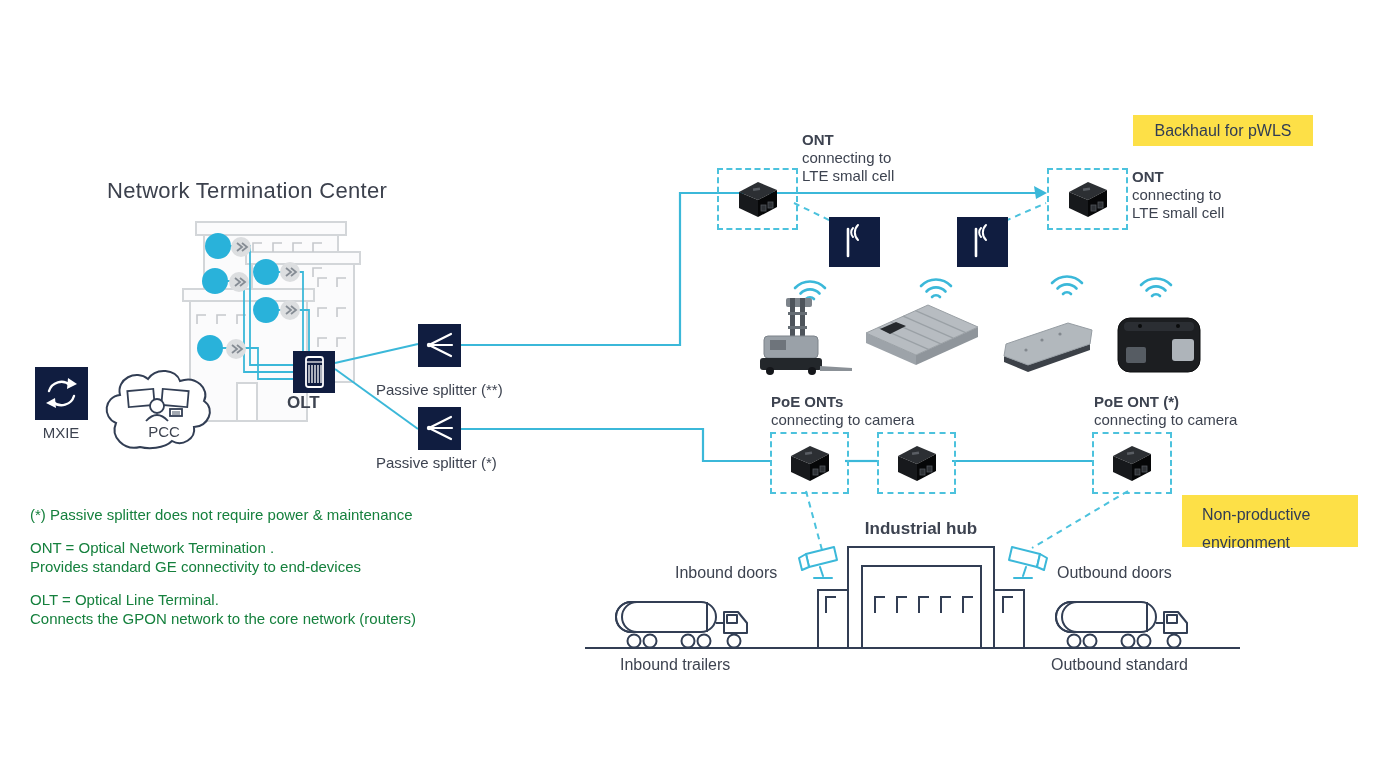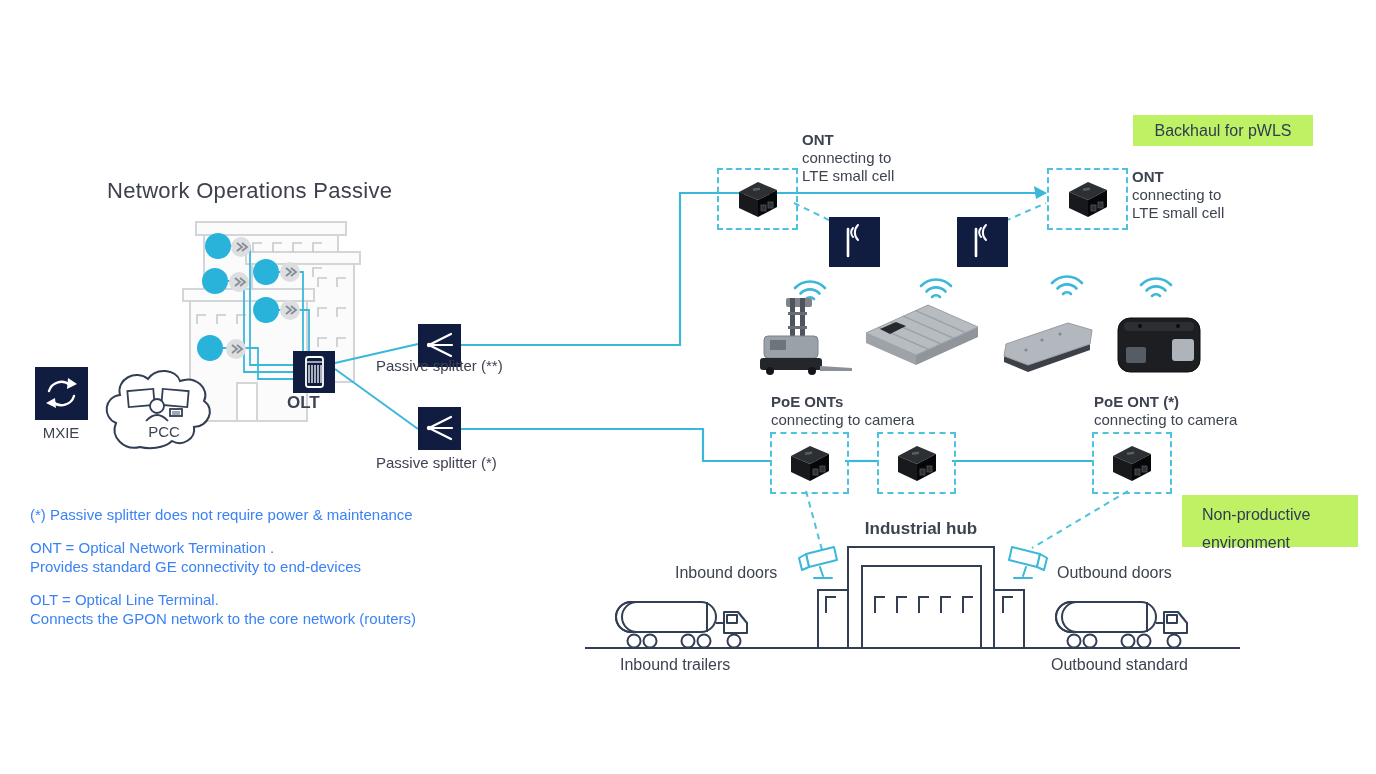--- a/index.html
+++ b/index.html
@@ -6,26 +6,26 @@
   #stage{position:relative;width:1376px;height:774px;background:#ffffff;overflow:hidden;
          font-family:"Liberation Sans",sans-serif;color:#3d4350;}
   .abs{position:absolute;}
   .lbl{position:absolute;font-size:15px;line-height:18px;color:#3d4350;white-space:nowrap;}
   .lbl16{position:absolute;font-size:16px;color:#3d4350;white-space:nowrap;}
   .bold{font-weight:bold;}
   .title{position:absolute;font-size:22px;color:#3c414d;letter-spacing:0.3px;}
   .navy-box{position:absolute;background:#101d40;display:flex;align-items:center;justify-content:center;}
   .dashed-box{position:absolute;border:2px dashed #4cc2dd;background:transparent;
               display:flex;align-items:center;justify-content:center;}
-  .badge{position:absolute;background:#bef264;color:#303c54;font-size:16px;}
+  .badge{position:absolute;background:#fde047;color:#303c54;font-size:16px;}
   .badge.center{display:flex;align-items:center;justify-content:center;}
   .block{position:absolute;}
   .block .t{font-size:15px;line-height:18px;font-weight:bold;}
   .block .s{font-size:15px;line-height:18px;}
-  .foot{position:absolute;left:30px;top:505px;width:480px;font-size:15px;line-height:19px;color:#3b82f6;}
+  .foot{position:absolute;left:30px;top:505px;width:480px;font-size:15px;line-height:19px;color:#15803d;}
   .foot p{margin:0 0 14px 0;}
   svg{display:block;}
 </style>
 </head>
 <body>
 
 <div id="stage">
 
   <svg class="abs" style="left:0;top:0;" width="1376" height="774" viewBox="0 0 1376 774">
     <defs>
@@ -321,27 +321,27 @@
     <svg width="48" height="44" viewBox="0 0 48 44">
         <use href="#sym-ont-cube"></use>
       </svg>
   </div>
   <div class="dashed-box" style="left:1092px;top:432px;width:76px;height:58px;">
     <svg width="48" height="44" viewBox="0 0 48 44">
         <use href="#sym-ont-cube"></use>
       </svg>
   </div>
 
-  <div class="title" style="left:107px;top:178px;">Network Operations Passive</div>
+  <div class="title" style="left:107px;top:178px;">Network Termination Center</div>
 
   <div class="lbl" style="left:33px;top:424px;width:56px;text-align:center;">MXIE</div>
   <div class="lbl" style="left:136px;top:423px;width:56px;text-align:center;">PCC</div>
   <div class="lbl bold" style="left:287px;top:394px;width:54px;text-align:left;font-size:17px;">OLT</div>
 
-  <div class="lbl" style="left:376px;top:357px;">Passive splitter (**)</div>
+  <div class="lbl" style="left:376px;top:381px;">Passive splitter (**)</div>
   <div class="lbl" style="left:376px;top:454px;">Passive splitter (*)</div>
 
   <div class="badge center" style="left:1133px;top:115px;width:180px;height:31px;">Backhaul for pWLS</div>
 
   <div class="block" style="left:802px;top:131px;">
     <div class="t">ONT</div>
     <div class="s">connecting to</div>
     <div class="s">LTE small cell</div>
   </div>
 

